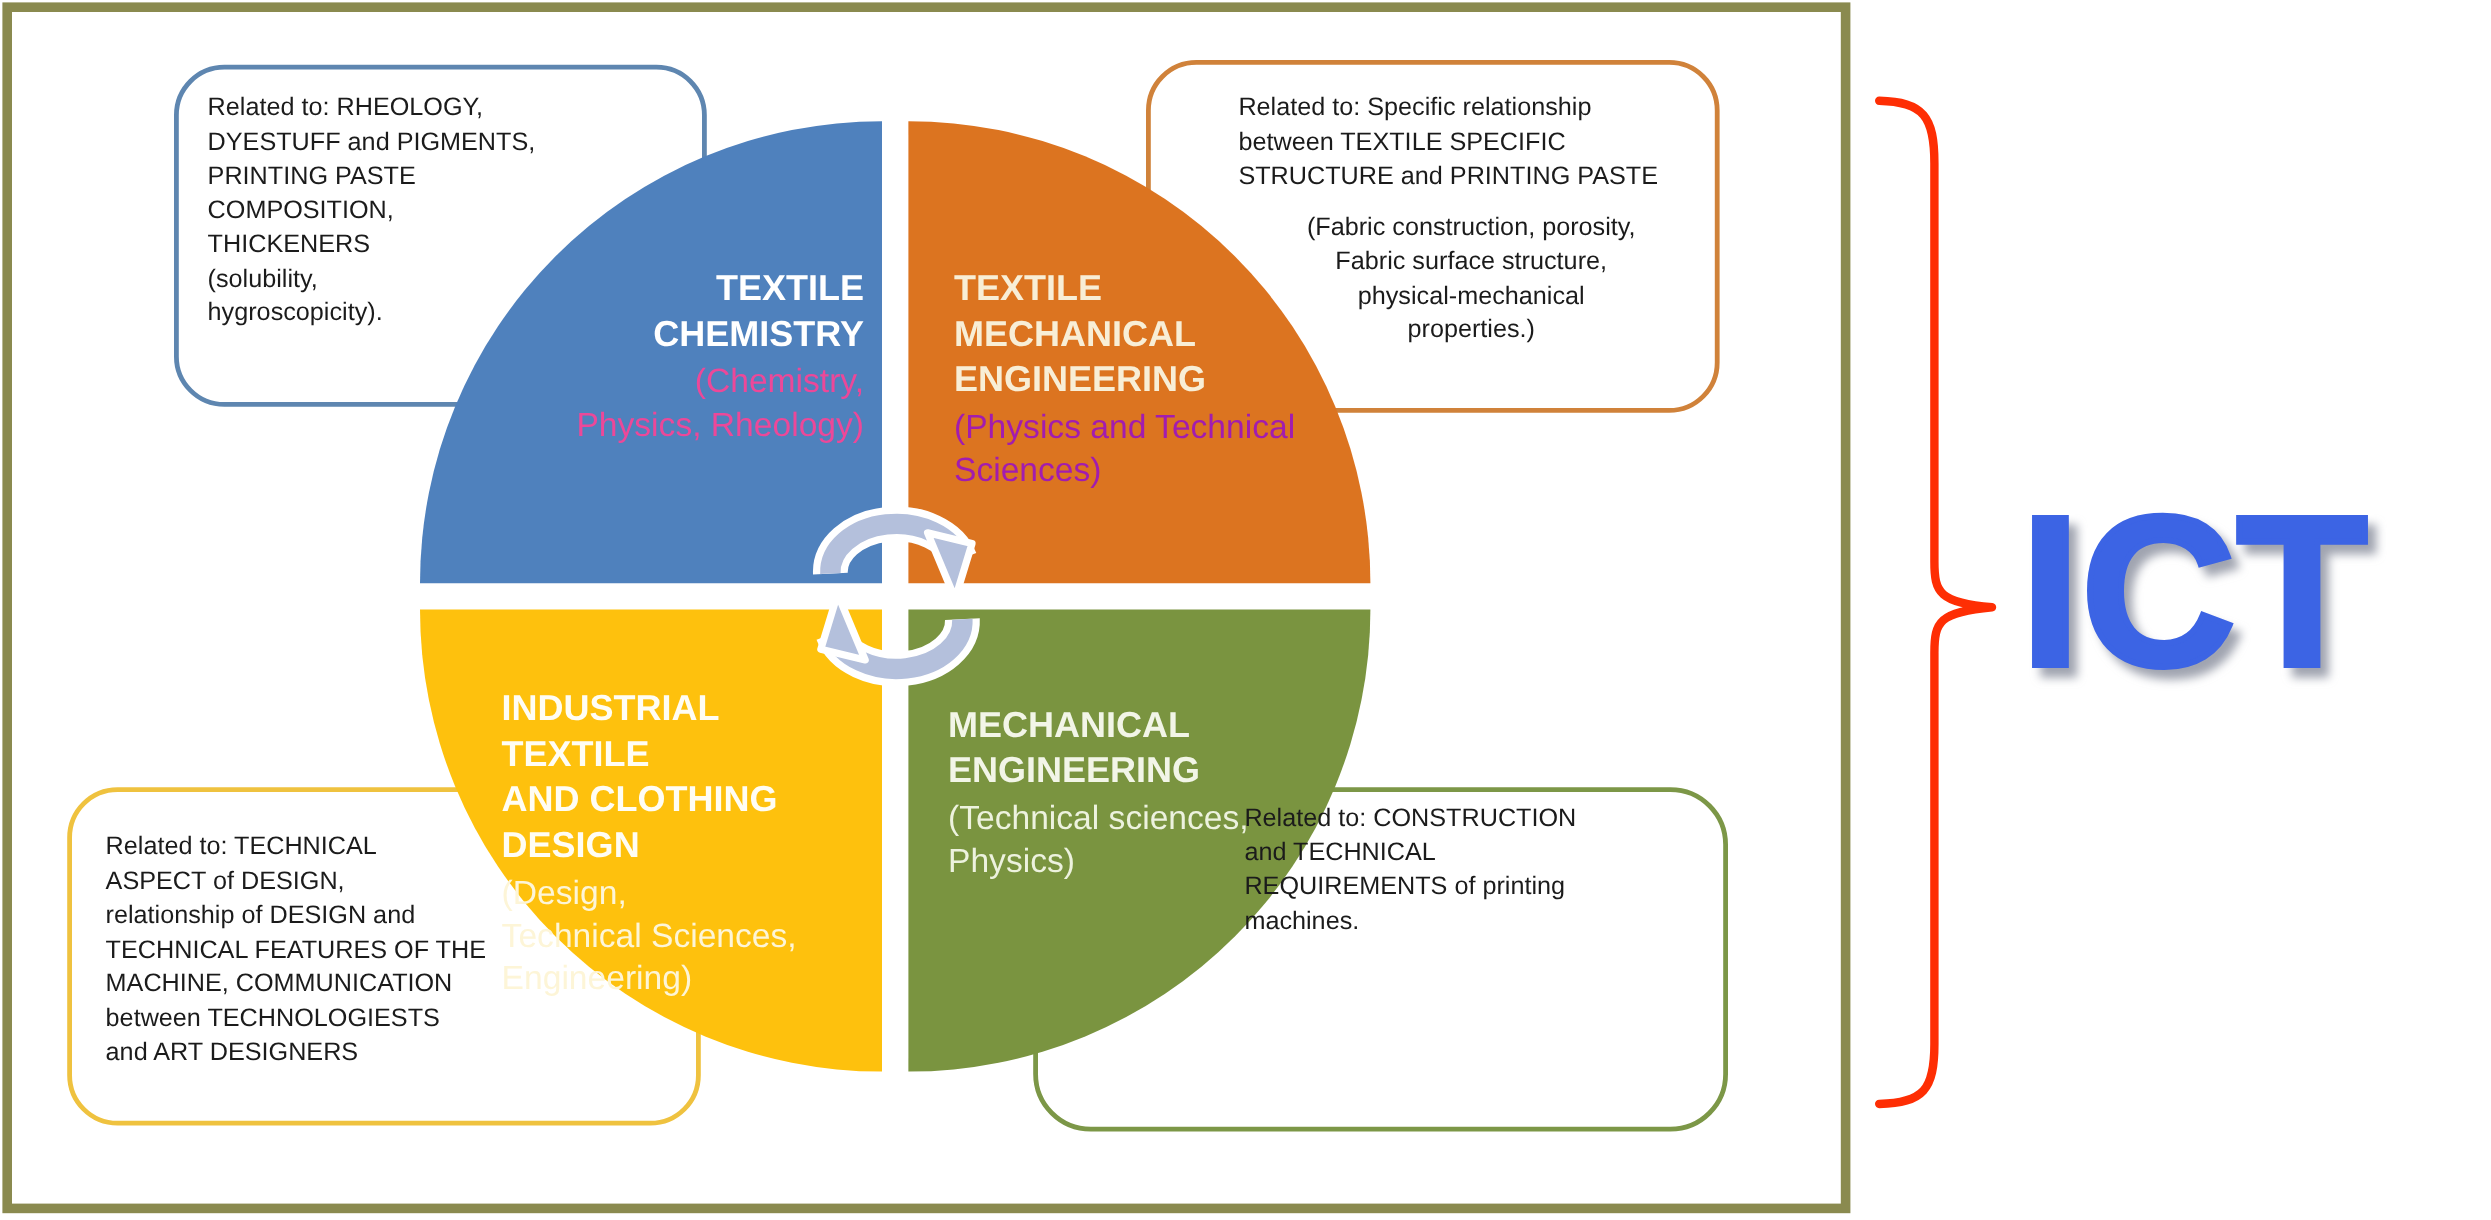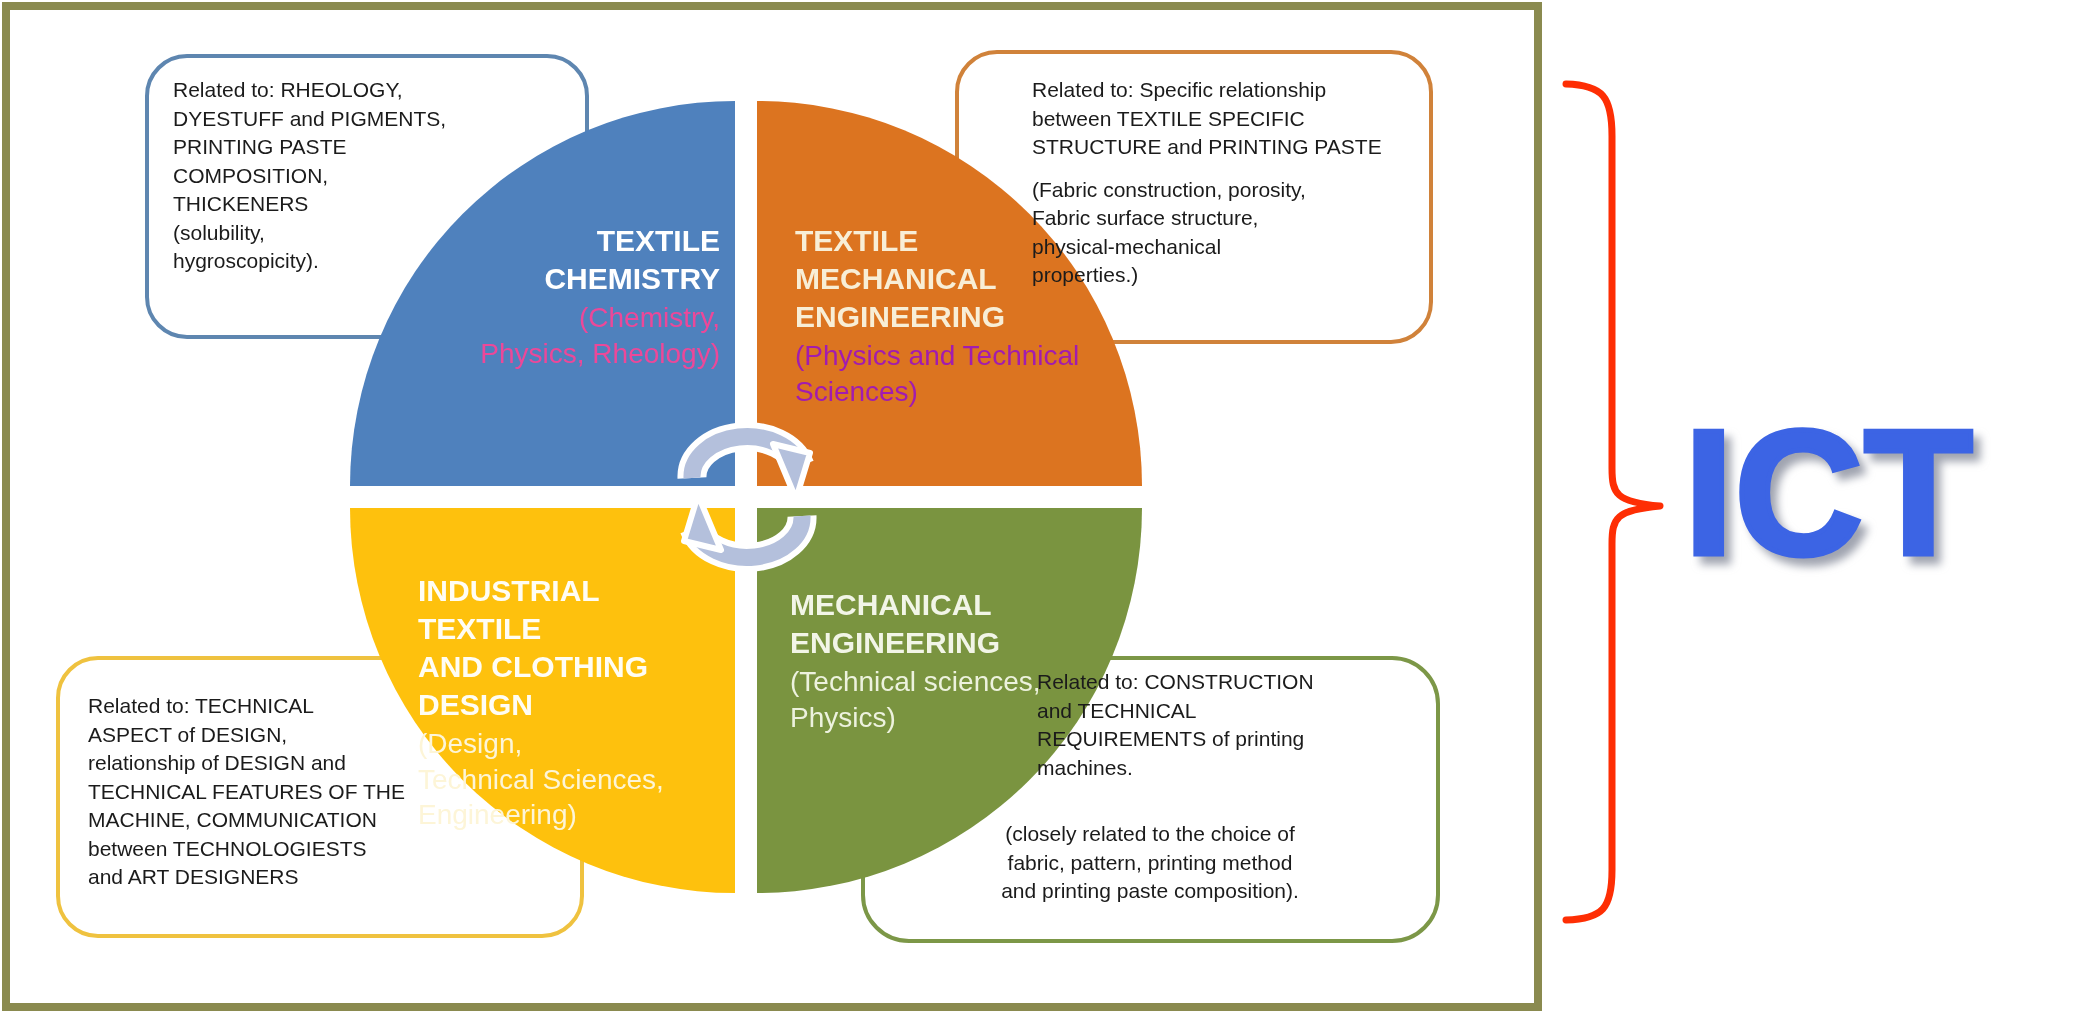--- a/index.html
+++ b/index.html
@@ -8,21 +8,21 @@
   .frame{position:absolute;left:2px;top:2px;width:1540px;height:1009px;box-sizing:border-box;
          border:8px solid #8a8a4f;background:#fff;z-index:0;}
   .layer-svg{position:absolute;left:0;top:0;z-index:2;}
   
   .callout{position:absolute;box-sizing:border-box;background:#fff;border:4px solid #888;
            border-radius:42px;z-index:1;}
   
   .callout-txt{position:absolute;z-index:3;color:#1b1b1b;font-size:21px;line-height:1.36;}
   .callout-txt p{margin:0;white-space:pre-line;}
   .callout-txt p + p{margin-top:14px;}
-  .align-right{text-align:left;}
+  .align-right{text-align:center;}
   .align-center{text-align:center;}
   
   .qlabel{position:absolute;z-index:3;line-height:1.27;}
   .qlabel .title{display:block;font-weight:bold;font-size:30px;white-space:pre-line;}
   .qlabel .subtitle{display:block;font-size:28px;white-space:pre-line;margin-top:2px;}
   .q-blue{text-align:right;color:#ffffff;}
   .q-blue .subtitle{color:#ec4899;}
   .q-orange{text-align:left;color:#f8eed6;}
   .q-orange .subtitle{color:#a21caf;}
   .q-yellow{color:#fffdf4;}
@@ -118,21 +118,16 @@
 MACHINE, COMMUNICATION
 between TECHNOLOGIESTS
 and ART DESIGNERS</p>
   </div>
   <div class="callout-txt" style="left:1037px;top:668px;width:340px;">
     <p>Related to: CONSTRUCTION
 and TECHNICAL
 REQUIREMENTS of printing
 machines.</p>
   </div>
-  <div class="callout-txt align-center" style="left:880px;top:820px;width:540px;">
-    <p>(closely related to the choice of
-fabric, pattern, printing method
-and printing paste composition).</p>
-  </div>
 
   <div class="ict" style="color: rgb(60, 100, 228);">ICT</div>
 
 </div>
 
 </body></html>

